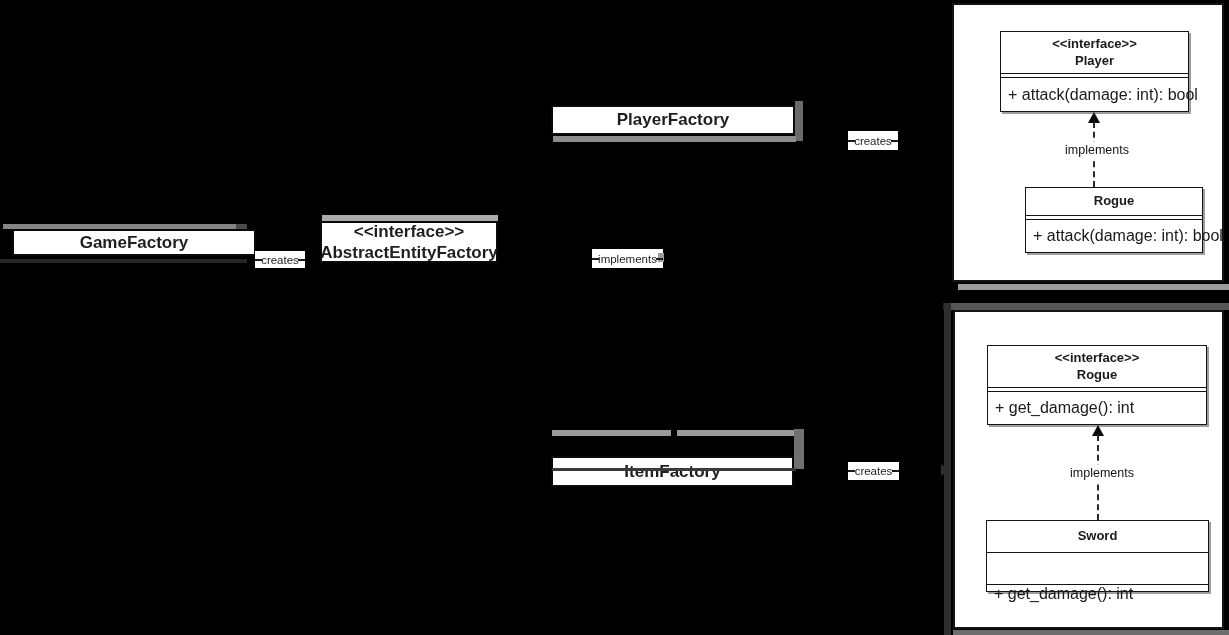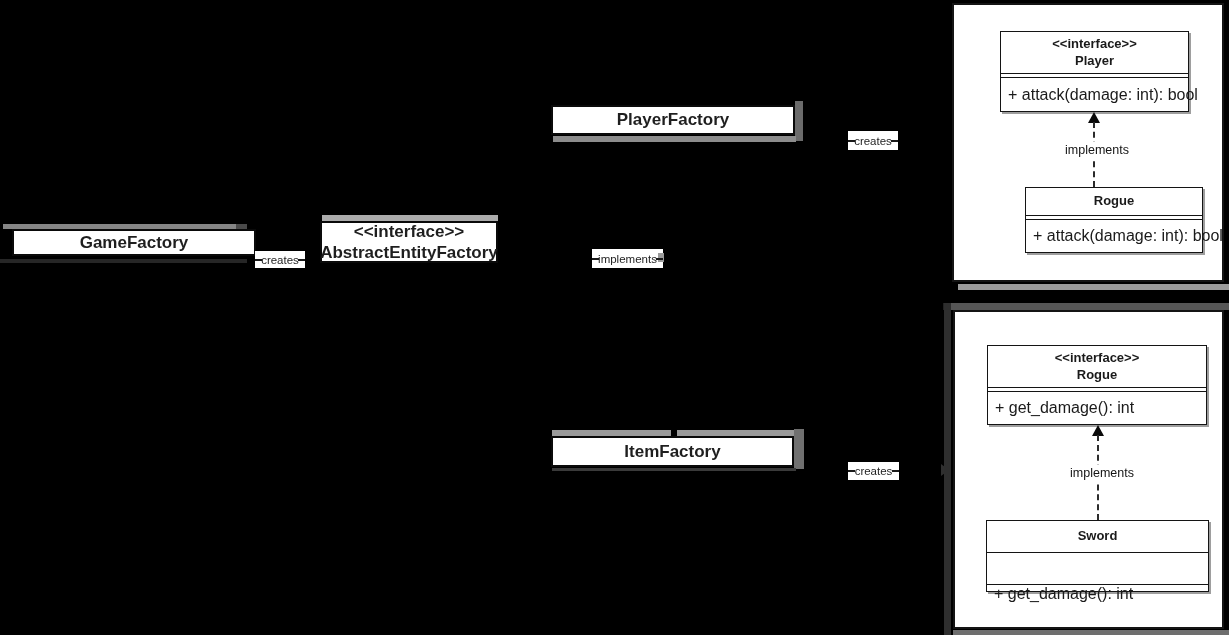--- a/index.html
+++ b/index.html
@@ -94,21 +94,21 @@
   </div>
   <div class="bar" style="left:553px;top:136px;width:243px;height:6px;background:#8c8c8c;"></div>
 
   <div class="edge-label" style="left:848px;top:131px;width:50px;height:19px;">
     <span>creates</span>
   </div>
 
   <div class="bar" style="left:552px;top:430px;width:242px;height:6px;background:#9a9a9a;"></div>
   <div class="bar" style="left:671px;top:430px;width:6px;height:6px;background:#000000;"></div>
   <div class="bar" style="left:794px;top:429px;width:10px;height:40px;background:#707070;"></div>
-  <div class="factory-box" style="left:551px;top:436px;width:243px;height:31px;">
+  <div class="factory-box" style="left:551px;top:456px;width:243px;height:31px;">
     <span>ItemFactory</span>
   </div>
   <div class="bar" style="left:552px;top:468px;width:244px;height:3px;background:#3a3a3a;"></div>
 
   <div class="edge-label" style="left:848px;top:462px;width:51px;height:18px;">
     <span>creates</span>
   </div>
 
   <div class="edge-arrow-ghost" style="left:941px;top:464px;"></div>
 

